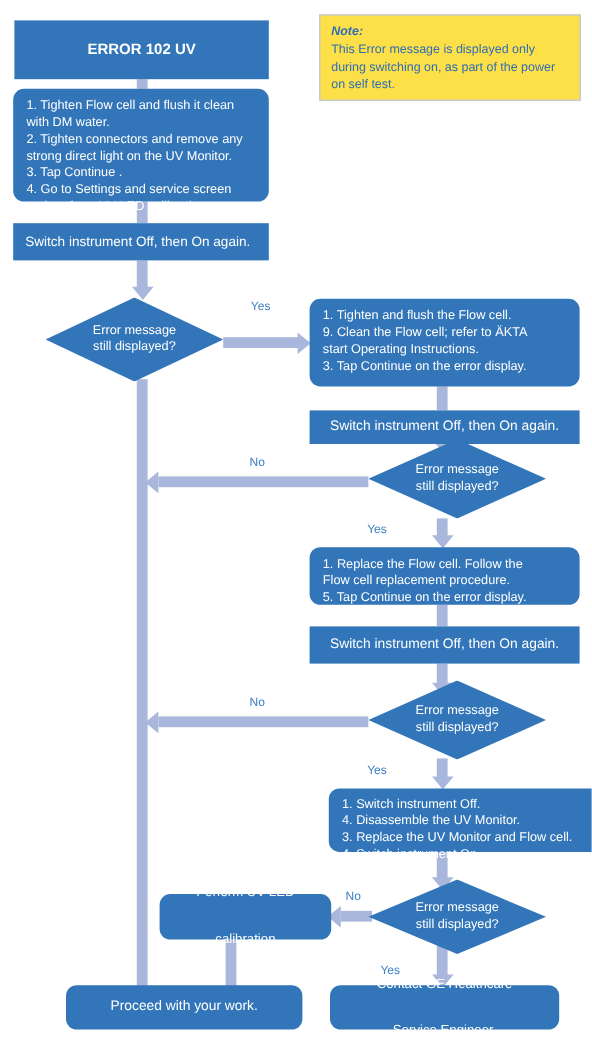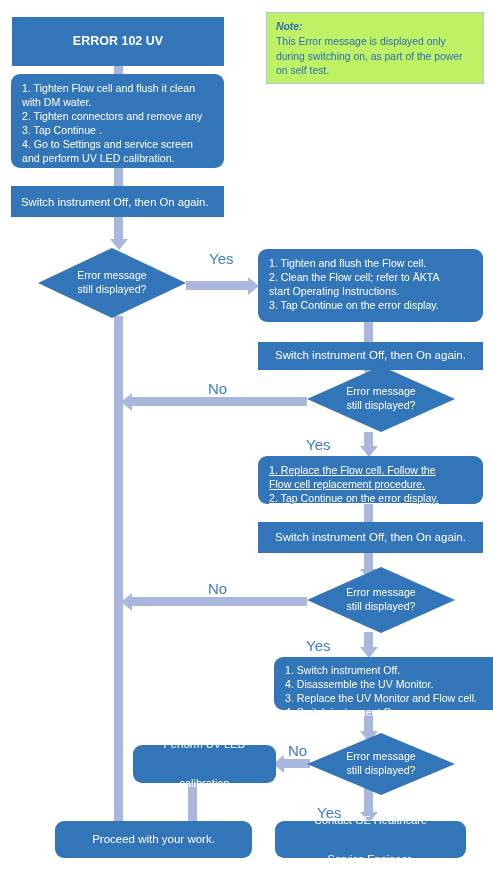--- a/index.html
+++ b/index.html
@@ -84,21 +84,21 @@
     padding: 7px 9px 7px 11px;
     font-size: 10.6px;
     line-height: 1.33;
   }
   .node-list .li {
     white-space: nowrap;
   }
   
   .note-box {
     position: absolute;
-    background: #bef264;
+    background: #fde047;
     border: 1.5px solid #b8c4e2;
     box-sizing: border-box;
     color: #2f6db5;
     font-size: 10.4px;
     line-height: 1.42;
     padding: 7px 9px;
     z-index: 3;
   }
   .note-label {
     font-weight: bold;
@@ -128,21 +128,21 @@
     color: #ffffff;
     font-size: 10.6px;
     line-height: 1.3;
     text-align: right;
     pointer-events: none;
   }
   
   .branch-label {
     position: absolute;
     color: #3b7ec4;
-    font-size: 15px;
+    font-size: 10px;
     z-index: 4;
     white-space: nowrap;
   }
 </style>
 </head>
 <body>
 
 <div id="canvas">
 
   <div class="conn" style="left:114px; top:66px; width:9px; height:8px;"></div>
@@ -198,20 +198,21 @@
 
   <div class="note-box" style="left:266px; top:12px; width:218px; height:72px;">
     <span class="note-label">Note:</span>
     <span>This Error message is displayed only during switching on, as part of the power on self test.</span>
   </div>
 
   <div class="node round node-list" style="left:11px; top:74px; width:213px; height:94px;">
     <div class="li">1. Tighten Flow cell and flush it clean</div>
     <div class="li">with DM water.</div>
     <div class="li">2. Tighten connectors and remove any</div>
+    <div class="li">strong direct light on the UV Monitor.</div>
     <div class="li">3. Tap  Continue .</div>
     <div class="li">4. Go to  Settings and service  screen</div>
     <div class="li">and perform UV LED calibration.</div>
   </div>
 
   <div class="node sq" style="left:11px; top:186px; width:213px; height:31px; display:flex; align-items:center; padding-left:10px; font-size:11.3px;">
     <span>Switch instrument Off, then On again.</span>
   </div>
 
   <div class="diamond-wrap" style="left:38px; top:248px; width:148px; height:70px;">
@@ -221,21 +222,21 @@
     <div class="diamond-text">
       <span>Error message</span>
       <span>still displayed?</span>
     </div>
   </div>
 
   <div class="branch-label" style="left:209px; top:250px;">Yes</div>
 
   <div class="node round node-list" style="left:258px; top:249px; width:225px; height:73px;">
     <div class="li">1. Tighten  and flush the Flow cell.</div>
-    <div class="li">2. Clean the Flow cell; refer to    ÄKTA</div>
+    <div class="li">9. Clean the Flow cell; refer to    ÄKTA</div>
     <div class="li">start Operating Instructions.</div>
     <div class="li">3. Tap  Continue  on the error display.</div>
   </div>
 
   <div class="node sq node-centered" style="left:258px; top:342px; width:225px; height:28px;">
     <span>Switch instrument Off, then On again.</span>
   </div>
 
   <div class="diamond-wrap" style="left:307px; top:366px; width:148px; height:66px;">
     <svg width="148" height="66" viewBox="0 0 148 66" aria-hidden="true">
@@ -243,24 +244,24 @@
     </svg>
     <div class="diamond-text">
       <span>Error message</span>
       <span>still displayed?</span>
     </div>
   </div>
 
   <div class="branch-label" style="left:208px; top:380px;">No</div>
   <div class="branch-label" style="left:306px; top:436px;">Yes</div>
 
-  <div class="node round node-list" style="left:258px; top:456px; width:225px; height:48px;text-decoration:underline;">
+  <div class="node round node-list" style="left:258px; top:456px; width:225px; height:48px;">
     <div class="li">1. Replace the Flow cell. Follow the</div>
     <div class="li">Flow cell replacement procedure.</div>
-    <div class="li">2. Tap  Continue  on the error display.</div>
+    <div class="li">5. Tap  Continue  on the error display.</div>
   </div>
 
   <div class="node sq node-centered" style="left:258px; top:522px; width:225px; height:31px;">
     <span>Switch instrument Off, then On again.</span>
   </div>
 
   <div class="diamond-wrap" style="left:307px; top:567px; width:148px; height:66px;">
     <svg width="148" height="66" viewBox="0 0 148 66" aria-hidden="true">
       <polygon points="74,0 148,33 74,66 0,33" fill="#3275b8"></polygon>
     </svg>

